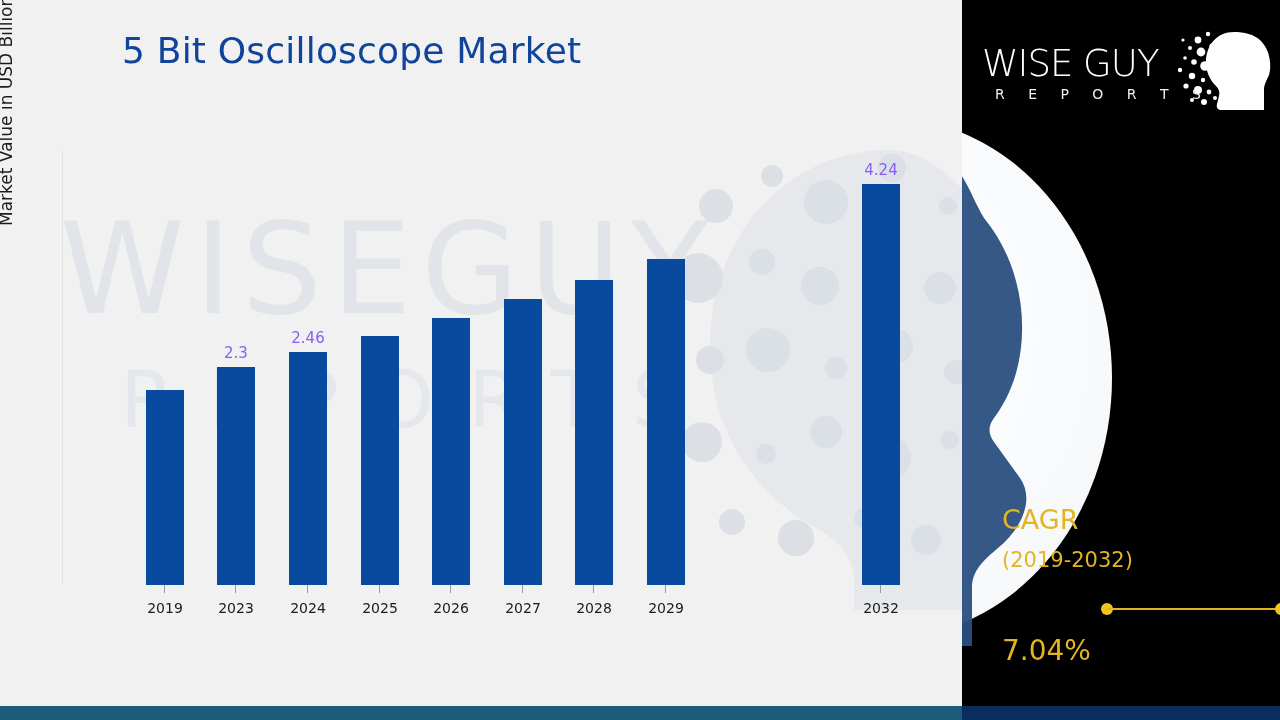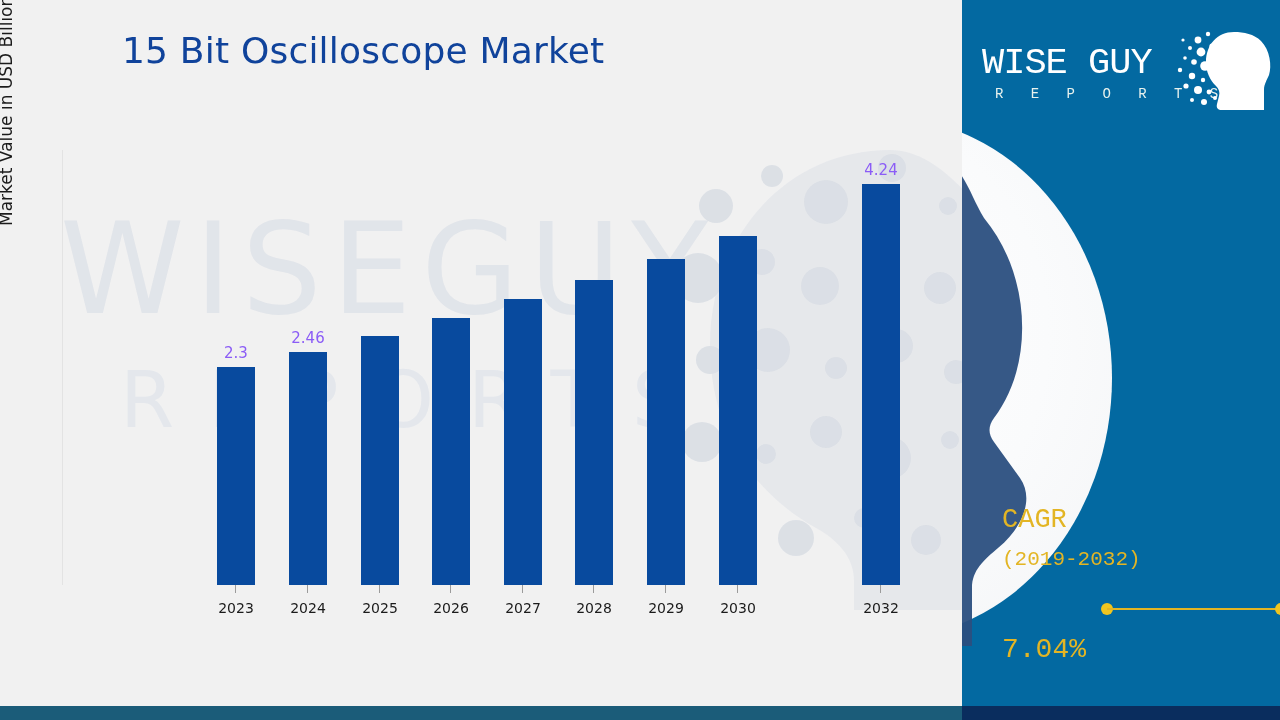--- a/index.html
+++ b/index.html
@@ -49,21 +49,21 @@
     position:absolute;left:0;width:62px;text-align:center;
     font-size:15px;color:#8b5cf6;
   }
   .tick{position:absolute;bottom:-8px;left:30px;width:1px;height:8px;background:#9b9b9b;}
   .x-label{
     position:absolute;bottom:-31px;left:0;width:62px;text-align:center;
     font-size:14px;color:#1b1b1b;
   }
 
   
-  #right-panel{position:absolute;left:962px;top:0;width:318px;height:720px;background:#0369a1;overflow:hidden;font-family:Liberation Mono, monospace;}
+  #right-panel{position:absolute;left:962px;top:0;width:318px;height:720px;background:#000000;overflow:hidden;}
 
   
   #white-arc{
     position:absolute;left:-300px;top:118px;width:450px;height:520px;
     border-radius:50%;
     background:radial-gradient(circle at 34% 42%, #ffffff 0%, #fafbfc 55%, #f3f4f6 100%);
   }
   #arc-head{position:absolute;left:-330px;top:118px;width:520px;height:530px;pointer-events:none;}
 
   #logo{position:absolute;left:20px;top:26px;width:280px;height:86px;}
@@ -128,26 +128,31 @@
           <circle cx="186" cy="322" r="16"></circle>
         <circle cx="250" cy="348" r="21"></circle>
           <circle cx="310" cy="330" r="9"></circle>
         <circle cx="92" cy="412" r="13"></circle>
           <circle cx="156" cy="428" r="18"></circle>
           <circle cx="224" cy="408" r="10"></circle>
         <circle cx="286" cy="430" r="15"></circle>
       </g>
     </svg>
 
-    <div id="page-title">15 Bit Oscilloscope Market</div>
+    <div id="page-title">5 Bit Oscilloscope Market</div>
 
     <div id="y-axis-line"></div>
     <div id="y-axis-title">Market Value in USD Billion</div>
 
     <div id="plot">
+        <div class="bar-slot" style="left: 72px;">
+          <div class="bar" style="height: 195px; background: rgb(8, 74, 158);"></div>
+          <div class="tick"></div>
+          <div class="x-label">2019</div>
+        </div>
         <div class="bar-slot" style="left: 143px;">
           <div class="bar" style="height: 218px; background: rgb(8, 74, 158);"></div>
           <div class="bar-value" style="bottom: 223px;">2.3</div>
           <div class="tick"></div>
           <div class="x-label">2023</div>
         </div>
         <div class="bar-slot" style="left: 215px;">
           <div class="bar" style="height: 233px; background: rgb(8, 74, 158);"></div>
           <div class="bar-value" style="bottom: 238px; margin-top: 38px;">2.46</div>
           <div class="tick"></div>
@@ -170,25 +175,20 @@
         </div>
         <div class="bar-slot" style="left: 501px;">
           <div class="bar" style="height: 305px; background: rgb(8, 74, 158);"></div>
           <div class="tick"></div>
           <div class="x-label">2028</div>
         </div>
         <div class="bar-slot" style="left: 573px;">
           <div class="bar" style="height: 326px; background: rgb(8, 74, 158);"></div>
           <div class="tick"></div>
           <div class="x-label">2029</div>
-        </div>
-        <div class="bar-slot" style="left: 645px;">
-          <div class="bar" style="height: 349px; background: rgb(8, 74, 158);"></div>
-          <div class="tick"></div>
-          <div class="x-label">2030</div>
         </div>
         <div class="bar-slot" style="left: 788px;">
           <div class="bar" style="height: 401px; background: rgb(8, 74, 158);"></div>
           <div class="bar-value" style="bottom: 406px;">4.24</div>
           <div class="tick"></div>
           <div class="x-label">2032</div>
         </div>
       </div>
   </div>
 

